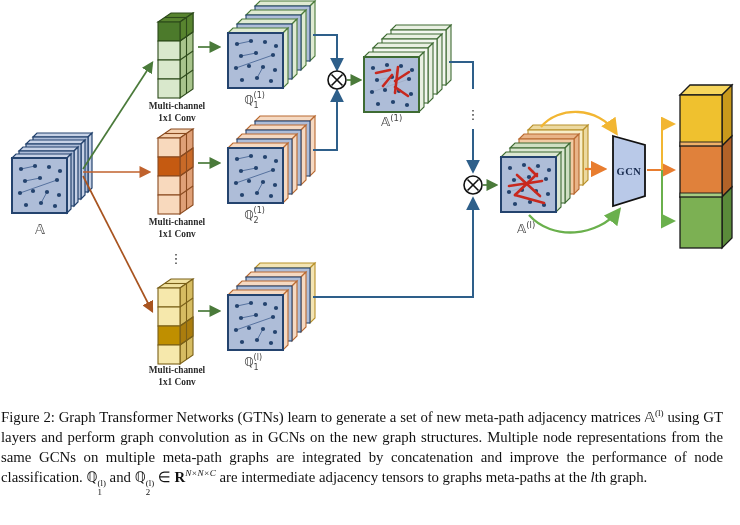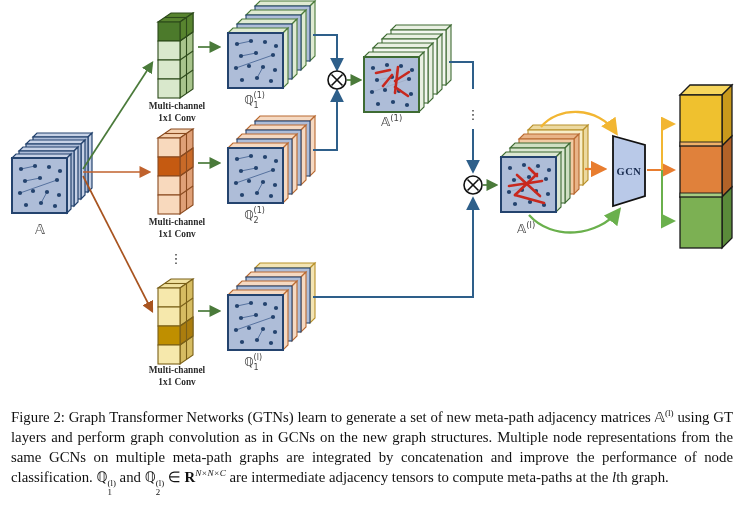--- a/index.html
+++ b/index.html
@@ -5,21 +5,21 @@
   html,body{margin:0;padding:0;background:#ffffff;}
   body{width:740px;height:525px;position:relative;overflow:hidden;
        font-family:"Liberation Serif",serif;}
   .figwrap{position:absolute;left:0;top:0;width:740px;height:400px;}
   .mlabel{font-family:"DejaVu Sans","DejaVu Serif",serif;fill:#454545;}
   .clabel{font-family:"Liberation Serif",serif;font-weight:600;font-size:9.3px;
           fill:#2a2a2a;text-anchor:middle;}
   .gcnlabel{font-family:"Liberation Serif",serif;font-weight:bold;font-size:10.5px;
           fill:#16294d;letter-spacing:.5px;}
   .dotslabel{font-family:"DejaVu Sans",sans-serif;font-size:13px;fill:#333;}
-  .caption{position:absolute;left:11px;top:407px;width:722px;margin:0;
+  .caption{position:absolute;left:1px;top:407px;width:722px;margin:0;
            font:14.8px/1.36 "Liberation Serif",serif;color:#111;text-align:justify;}
   .caption sup{font-size:.62em;}
   .ds{font-family:"DejaVu Sans","DejaVu Serif",serif;font-size:.95em;}
   .supsub{display:inline-flex;flex-direction:column;font-size:.60em;
           line-height:.95em;vertical-align:-.45em;text-align:left;}
   .it{font-style:italic;margin-top:24px;}
 </style>
 </head>
 <body>
 
@@ -379,13 +379,13 @@
 </g>
 </svg>
 </div>
 
 <p class="caption"><span>Figure 2: Graph Transformer Networks (GTNs) learn to generate a set of new meta-path adjacency matrices </span><span class="ds">𝔸</span><sup>(l)</sup><span> using GT layers and perform graph convolution as in GCNs on the new graph structures. Multiple node representations from the same GCNs on multiple meta-path graphs are integrated by concatenation and improve the performance of node classification. </span><span class="ds">ℚ</span><span class="supsub">
       <span>(l)</span>
       <span>1</span>
     </span><span> and </span><span class="ds">ℚ</span><span class="supsub">
       <span>(l)</span>
       <span>2</span>
-    </span><span> ∈ </span><b>R</b><sup class="it">N×N×C</sup><span> are intermediate adjacency tensors to compute meta-paths at the </span><i>l</i><span>th graph.</span></p>
+    </span><span> ∈ </span><b>R</b><sup class="it">N×N×C</sup><span> are intermediate adjacency tensors to graphs meta-paths at the </span><i>l</i><span>th graph.</span></p>
 
 </body></html>

